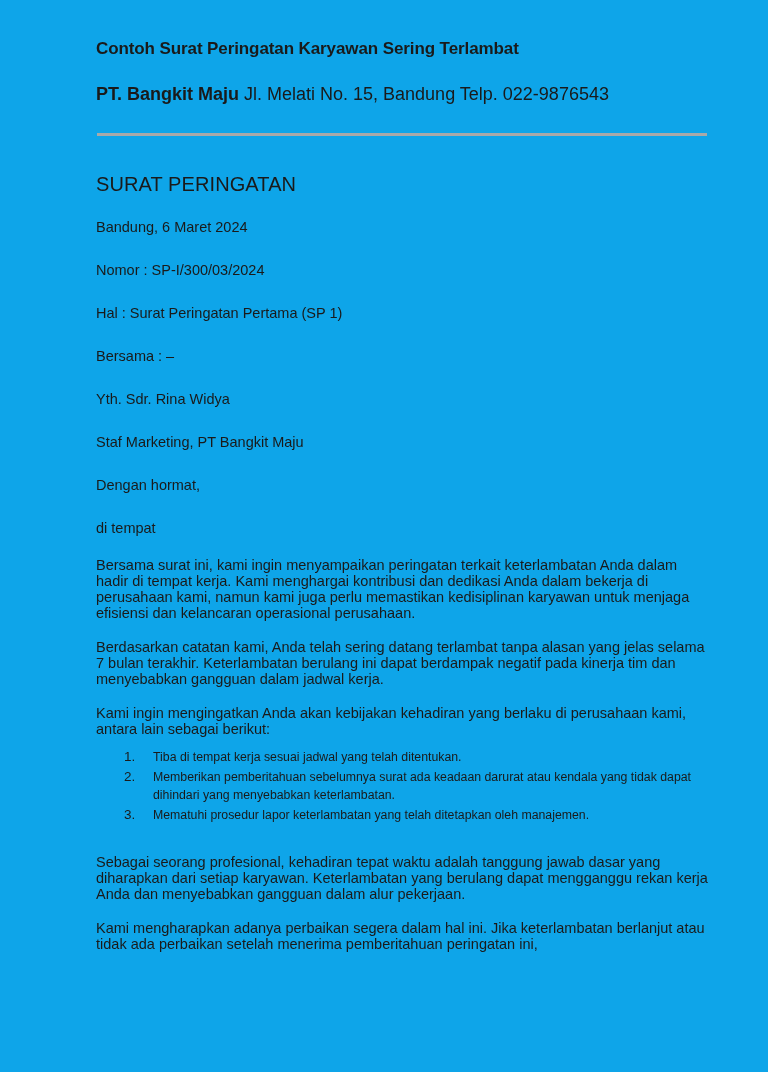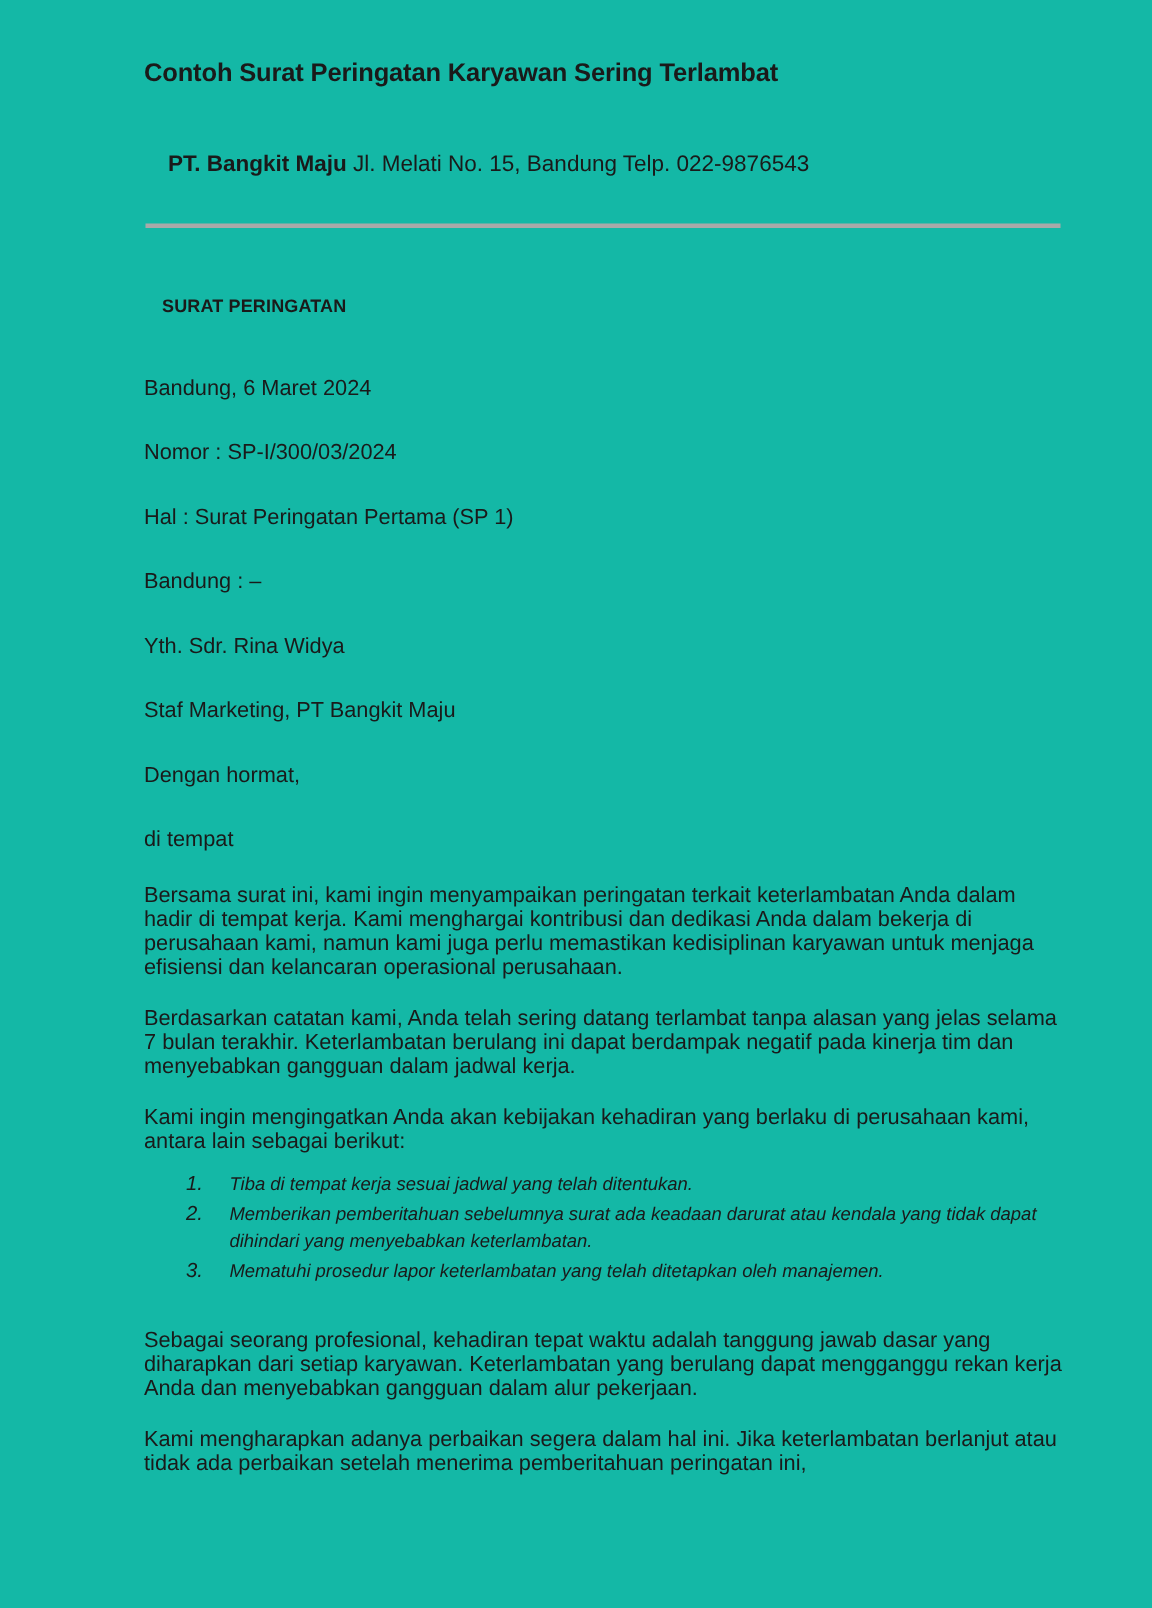--- a/index.html
+++ b/index.html
@@ -12,54 +12,54 @@
     height: 1072px;
     overflow: hidden;
     font-family: "Liberation Sans", sans-serif;
     color: #1a1a1a;
     -webkit-font-smoothing: antialiased;
   }
   .page {
     position: relative;
     width: 768px;
     height: 1072px;
-    background: #14b8a6;
+    background: #0ea5e9;
     box-sizing: border-box;
     padding: 0 60px 0 96px;
   }
   .doc-title {
     font-size: 17px;
     font-weight: bold;
     line-height: 22px;
     letter-spacing: -0.1px;
     margin: 0;
     padding-top: 38px;
   }
   .company-line {
-    font-size: 15px;
+    font-size: 18px;
     line-height: 22px;
-    margin: 16px;
+    margin: 0;
     padding-top: 23px;
   }
   .company-line .company-name {
     font-weight: bold;
   }
   .divider {
     margin-top: 28px;
     width: 610px;
     height: 3px;
     background: #a9a9a9;
     border: 0;
   }
   .subject-heading {
-    font-size: 12px;
-    font-weight: bold;
+    font-size: 20px;
+    font-weight: normal;
     line-height: 22px;
     letter-spacing: 0.1px;
-    margin: 12px;
+    margin: 0;
     padding-top: 29px;
   }
   .meta-line {
     font-size: 14.5px;
     line-height: 22px;
     margin: 0;
     padding-top: 21px;
   }
   .body-para {
     font-size: 14.5px;
@@ -68,21 +68,20 @@
     padding-top: 18px;
     max-width: 616px;
     text-align: left;
   }
   .policy-list {
     margin: 0;
     padding: 11px 0 0 28px;
     list-style: none;
     counter-reset: policy;
     max-width: 600px;
-    font-style: italic;
   }
   .policy-list li {
     position: relative;
     counter-increment: policy;
     font-size: 12.3px;
     line-height: 18px;
     padding-left: 29px;
     padding-bottom: 2px;
   }
   .policy-list li::before {
@@ -111,21 +110,21 @@
   <hr class="divider">
 
   <p class="subject-heading">SURAT PERINGATAN</p>
 
   <p class="meta-line">Bandung, 6 Maret 2024</p>
 
   <p class="meta-line">Nomor : SP-I/300/03/2024</p>
 
   <p class="meta-line">Hal : Surat Peringatan Pertama (SP 1)</p>
 
-  <p class="meta-line">Bandung : –</p>
+  <p class="meta-line">Bersama : –</p>
 
   <p class="meta-line">Yth. Sdr. Rina Widya</p>
 
   <p class="meta-line">Staf Marketing, PT Bangkit Maju</p>
 
   <p class="meta-line">Dengan hormat,</p>
 
   <p class="meta-line">di tempat</p>
 
   <p class="body-para">Bersama surat ini, kami ingin menyampaikan peringatan terkait keterlambatan Anda dalam hadir di tempat kerja. Kami menghargai kontribusi dan dedikasi Anda dalam bekerja di perusahaan kami, namun kami juga perlu memastikan kedisiplinan karyawan untuk menjaga efisiensi dan kelancaran operasional perusahaan.</p>

